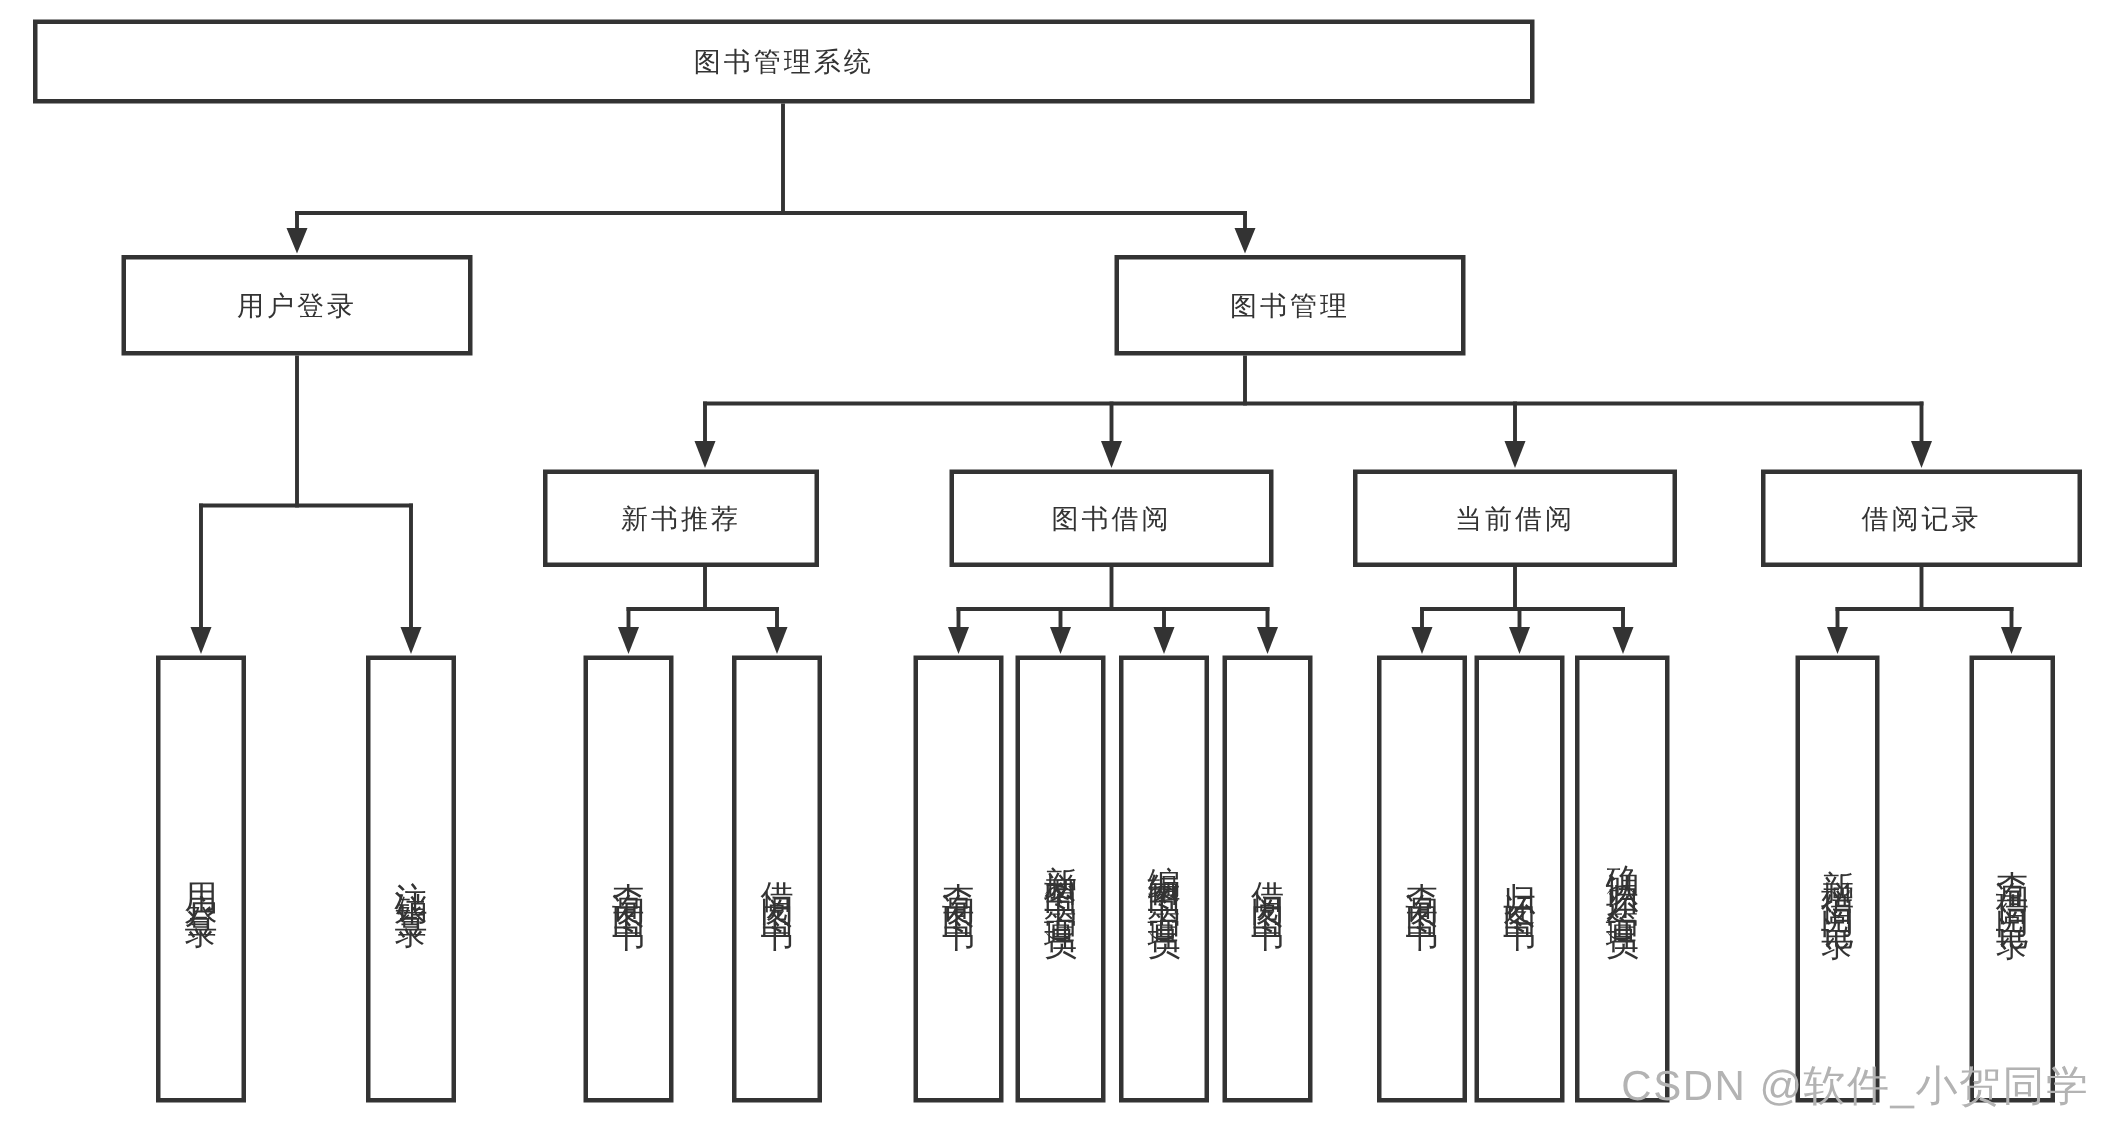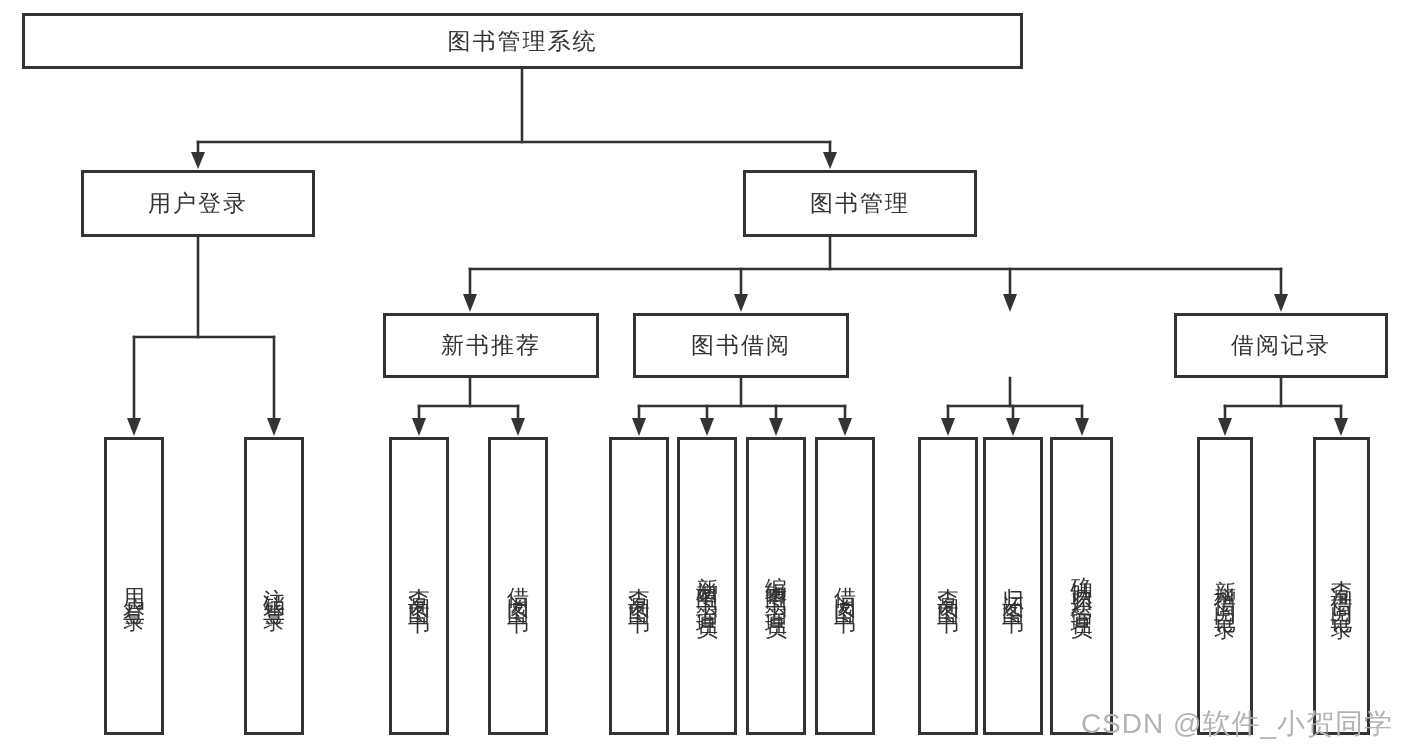--- a/index.html
+++ b/index.html
@@ -19,21 +19,21 @@
   #wires{position:absolute;left:0;top:0;width:1405px;height:747px;}
   #wires line{stroke:var(--line);stroke-width:2.6;stroke-linecap:square;}
   #wires polygon{fill:var(--line);stroke:none;}
   .node{
     position:absolute;
     box-sizing:border-box;
     border:3px solid var(--line);
     background:#fff;
     display:flex;align-items:center;justify-content:center;
     color:var(--text);
-    font-size:23px;
+    font-size:18px;
     letter-spacing:2px;
     white-space:nowrap;
   }
   .leaf{
     position:absolute;
     box-sizing:border-box;
     top:437px;height:298px;
     border:3px solid var(--line);
     background:#fff;
     display:flex;align-items:center;justify-content:center;
@@ -42,21 +42,21 @@
     font-size:22px;
     letter-spacing:8px;
     line-height:1;
   }
   
   .n-root{left:22px;top:13px;width:1001px;height:56px;}
   
   .n-userlogin{left:81px;top:170px;width:234px;height:67px;}
   .n-bookmgmt{left:713px;top:170px;width:234px;height:67px;margin-left:30px;}
   
-  .n-newbook{left:383px;top:313px;width:216px;height:65px;}
+  .n-newbook{left:362px;top:313px;width:184px;height:65px;}
   .n-borrow{left:633px;top:313px;width:216px;height:65px;}
   .n-current{left:902px;top:313px;width:216px;height:65px;}
   .n-records{left:1174px;top:313px;width:214px;height:65px;}
   
   .l1{left:104px;width:60px;}
   .l2{left:244px;width:60px;}
   .l3{left:389px;width:60px;}
   .l4{left:488px;width:60px;}
   .l5{left:609px;width:60px;}
   .l6{left:677px;width:60px;letter-spacing:6px;}
@@ -144,20 +144,21 @@
     <polygon points="1334,418 1348,418 1341,436"></polygon>
   </svg>
 
   <div class="node n-root">图书管理系统</div>
 
   <div class="node n-userlogin">用户登录</div>
   <div class="node n-bookmgmt">图书管理</div>
 
   <div class="node n-newbook">新书推荐</div>
   <div class="node n-borrow">图书借阅</div>
+  <div class="node n-current">当前借阅</div>
   <div class="node n-records">借阅记录</div>
 
   <div class="leaf l1">用户登录</div>
   <div class="leaf l2">注销登录</div>
   <div class="leaf l3">查询图书</div>
   <div class="leaf l4">借阅图书</div>
   <div class="leaf l5">查询图书</div>
   <div class="leaf l6">新增图书（管理员）</div>
   <div class="leaf l7">编辑图书（管理员）</div>
   <div class="leaf l8">借阅图书</div>

